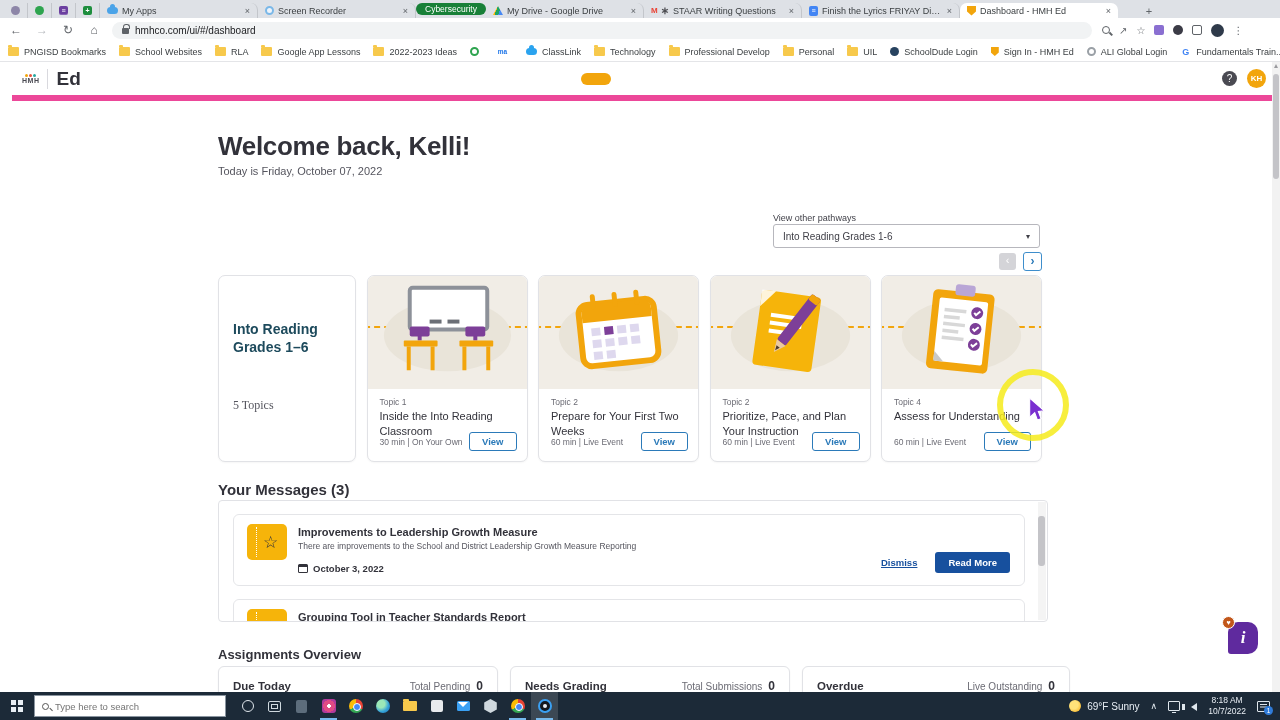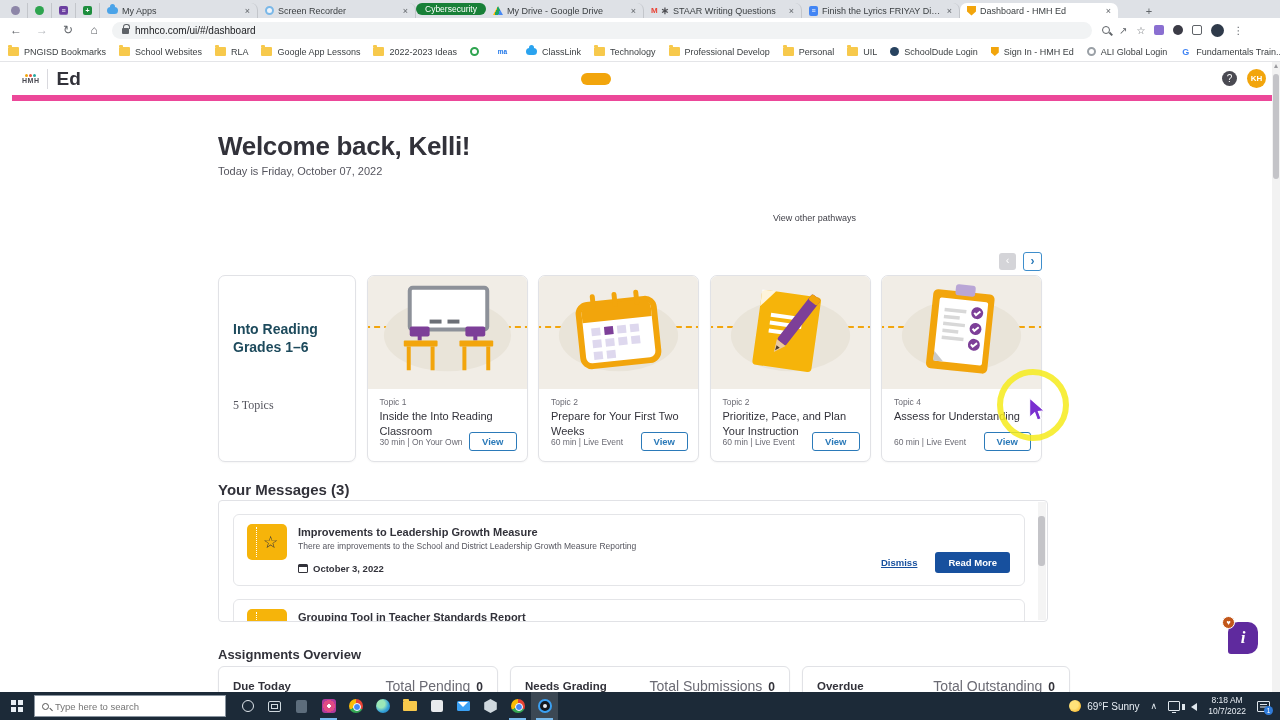--- a/index.html
+++ b/index.html
@@ -139,21 +139,21 @@
   .readmore { background:#17509e; border:none; border-radius:3px; color:#fff; font-size:9.5px; font-weight:bold; padding:5px 13px; font-family:inherit; }
 
   
   #asg-heading { position:absolute; left:218px; top:546px; font-size:13px; font-weight:bold; color:#32323a; }
   #asg-cards { position:absolute; left:218px; top:565px; display:flex; gap:12px; }
   .asg-card { width:280px; height:40px; background:#fff; border:1px solid #e1e2e6; border-radius:6px 6px 0 0; display:flex; align-items:center; padding:0 14px; box-shadow:0 1px 2px rgba(0,0,0,.05); }
   .asg-card:nth-child(3) { width:268px; }
   .asg-card:nth-child(4) { width:258px; }
   .asg-title { font-size:11.5px; font-weight:bold; color:#32323a; }
   .asg-right { margin-left:auto; display:flex; align-items:baseline; gap:6px; }
-  .asg-label { font-size:14px; color:#6b6b74;margin-left:32px; }
+  .asg-label { font-size:10px; color:#6b6b74;margin-left:32px; }
   .asg-value { font-size:12px; font-weight:bold; color:#32323a; }
 
   
   #info-widget { position:absolute; left:1228px; top:521px; width:30px; height:32px; background:#5f2a9e; border-radius:10px 10px 10px 3px; display:flex; align-items:center; justify-content:center; }
   #info-widget i { color:#fff; font-size:17px; font-weight:bold; font-family:"Liberation Serif",serif; }
   #info-badge { position:absolute; left:-6px; top:-6px; width:13px; height:13px; background:#c2571a; border-radius:50%; border:1.5px solid #fff; color:#fff; font-size:7px; display:flex; align-items:center; justify-content:center; }
 
   
   #vscroll { position:absolute; right:0; top:62px; width:8px; height:630px; background:#f2f2f2; }
   #vs-up { position:absolute; top:2px; left:1.5px; width:0; height:0; border-left:2.5px solid transparent; border-right:2.5px solid transparent; border-bottom:4px solid #9a9a9e; }
@@ -425,20 +425,24 @@
     <span id="help-btn">?</span>
     <span id="user-avatar">KH</span>
   </div>
 </div>
 
 <div id="content">
   <div id="welcome-title">Welcome back, Kelli!</div>
   <div id="welcome-date">Today is Friday, October 07, 2022</div>
 
   <div id="pathways-label">View other pathways</div>
+  <div id="pathways-select">
+    <span>Into Reading Grades 1-6</span>
+    <span id="pathways-caret">▾</span>
+  </div>
   <div id="car-prev">‹</div>
   <div id="car-next">›</div>
 
   <div id="pathway-cards">
 
       <div class="pcard" data-kind="intro">
         <div class="intro-heading">Into Reading Grades 1–6</div>
         <div class="intro-topics">5 Topics</div>
 
       </div>
@@ -633,21 +637,21 @@
         <span class="asg-title">Needs Grading</span>
         <span class="asg-right">
           <span class="asg-label">Total Submissions</span>
           <span class="asg-value">0</span>
         </span>
       </div>
 
       <div class="asg-card">
         <span class="asg-title">Overdue</span>
         <span class="asg-right">
-          <span class="asg-label">Total Outstanding</span>
+          <span class="asg-label">Live Outstanding</span>
           <span class="asg-value">0</span>
         </span>
       </div>
 
   </div>
 
   <div id="cursor-halo"></div>
   <svg id="cursor-arrow" viewBox="0 0 24 28">
     <path d="M4 1 L4 22 L9.5 17 L12.5 25 L16.5 23.5 L13.5 15.5 L20 15 Z" fill="#7a2fd0" stroke="#fff" stroke-width="1.2"></path>
   </svg>

